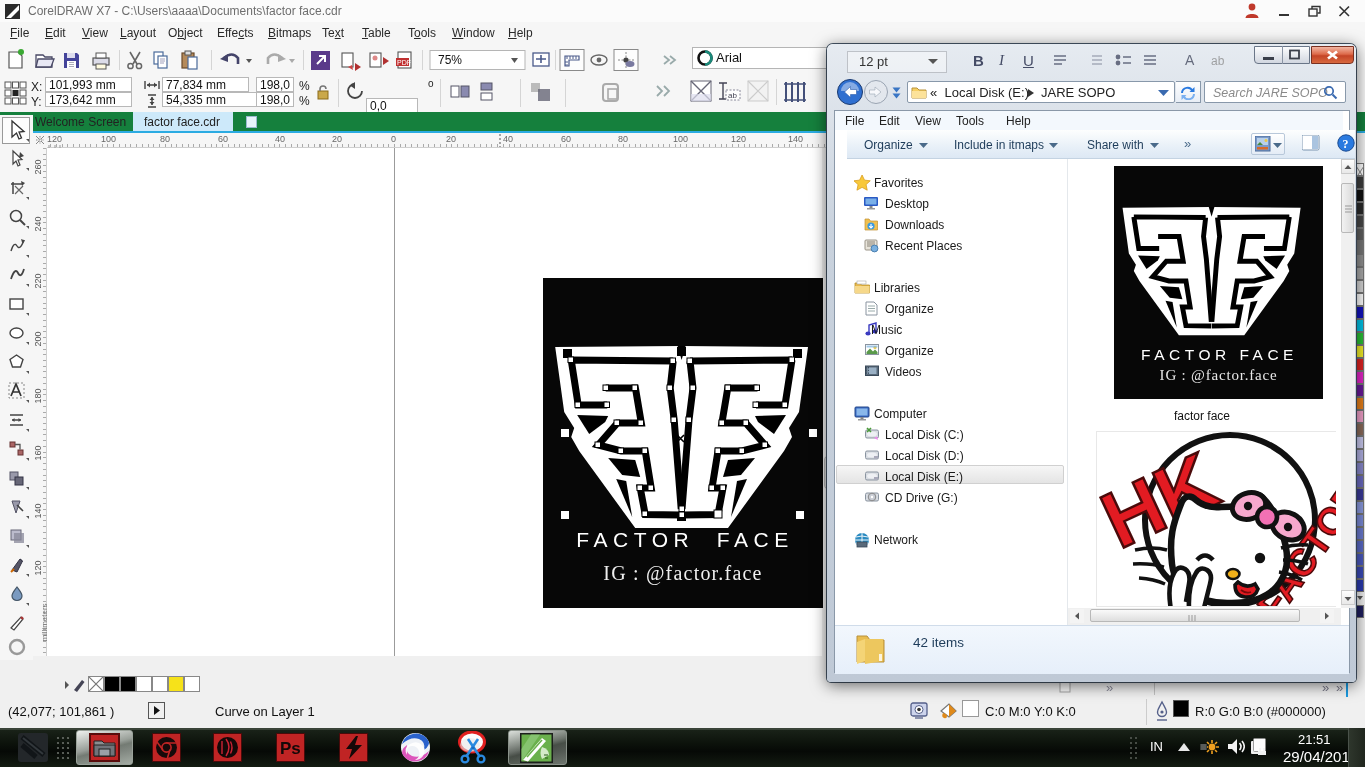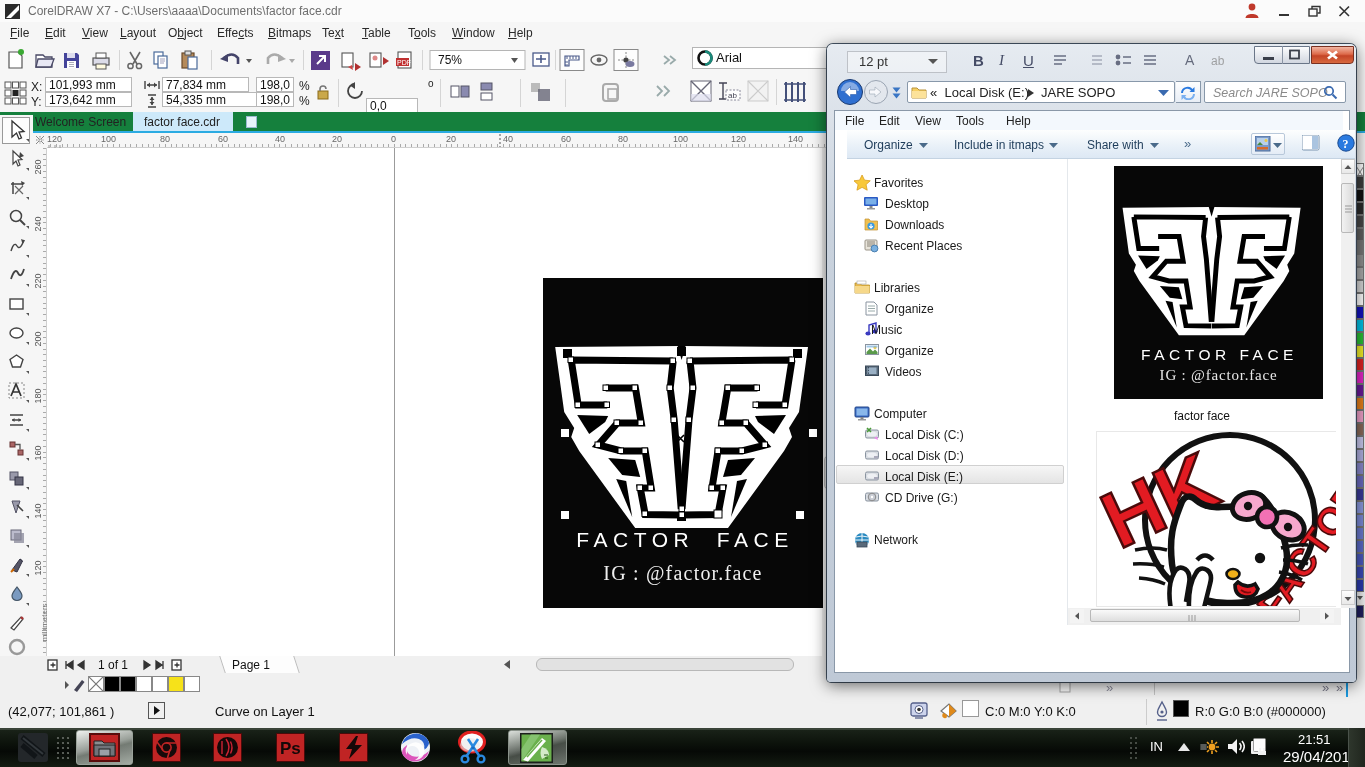--- a/index.html
+++ b/index.html
@@ -482,43 +482,20 @@
         <rect x="99" y="170" width="5.5" height="5.5"></rect>
         <rect x="105" y="207" width="5.5" height="5.5"></rect>
         <rect x="94" y="207" width="5.5" height="5.5"></rect>
         <rect x="99" y="233" width="5.5" height="5.5"></rect>
         <rect x="128" y="139" width="5.5" height="5.5"></rect>
         <rect x="124" y="107" width="5.5" height="5.5"></rect>
         <rect x="171" y="232" width="8" height="8"></rect>
       </g>
   </svg>
 
-  <div class="abs" id="pagenav">
-    <svg class="abs" style="left:46px;top:1px" width="180" height="15">
-      <g stroke="#333" stroke-width="1.3" fill="none">
-        <rect x="2" y="3" width="9" height="10" fill="#fff"></rect>
-          <path d="M7 5.5 v5 M4.5 8 h5"></path>
-        <path d="M20 4 v8 M27 4 l-6 4 6 4 z" fill="#333"></path>
-        <path d="M38 4 l-6 4 6 4 z" fill="#333"></path>
-        <path d="M98 4 l6 4 -6 4 z" fill="#333"></path>
-        <path d="M110 4 l6 4 -6 4 z M117 4 v8" fill="#333"></path>
-        <rect x="126" y="3" width="9" height="10" fill="#fff"></rect>
-          <path d="M131 5.5 v5 M128.5 8 h5"></path>
-      </g>
-      <text x="52" y="12" font-size="12" fill="#111" font-family="Liberation Sans">1 of 1</text>
-    </svg>
-    <div class="abs" style="left:222px;top:0px;width:75px;height:17px;background:#fdfdfd;border-left:1px solid #bbb;border-right:1px solid #bbb;transform:skewX(18deg)"></div>
-    <span class="abs" style="left:232px;top:2px;color:#111">Page 1</span>
-
-    <svg class="abs" style="left:500px;top:1px" width="16" height="15">
-        <path d="M10 3 l-6 4.5 6 4.5 z" fill="#555"></path>
-      </svg>
-    <div class="abs" style="left:518px;top:1px;width:310px;height:14px;background:#f0f0f0"></div>
-    <div class="abs" style="left:536px;top:1.5px;width:258px;height:13px;background:#e2e2e2;border:1px solid #b8b8b8;border-radius:6px"></div>
-  </div>
   <div class="abs" id="docpal">
     <svg class="abs" style="left:1058px;top:6px" width="110" height="16" opacity="0.85">
         <rect x="2" y="2" width="10" height="11" fill="#fbfbfb" stroke="#999"></rect>
         <text x="48" y="13" font-size="13" fill="#778">»</text>
         <rect x="96" y="0" width="1" height="16" fill="#bbb"></rect>
       </svg>
     <svg class="abs" style="left:1322px;top:6px" width="45" height="18">
         <text x="0" y="13" font-size="13" fill="#778">»</text>
         <text x="14" y="13" font-size="13" fill="#778">»</text>
         <rect x="24" y="0" width="2" height="22" fill="#1a9ae0"></rect>
@@ -887,20 +864,29 @@
               <path d="M9 3.5 l-4 3.5 4 3.5 z" fill="#555"></path>
             </svg></div>
         <div class="abs" style="left:22px;top:1px;width:210px;height:13px;background:linear-gradient(#fafafa,#dedede);border:1px solid #b8b8b8;border-radius:2px"><svg width="208" height="12">
               <path d="M98 3 v6 M101 3 v6 M104 3 v6" stroke="#999"></path>
             </svg></div>
         <div class="abs" style="left:252px;top:1px;width:14px;height:14px;background:#f4f4f4"><svg width="14" height="14">
               <path d="M5 3.5 l4 3.5 -4 3.5 z" fill="#555"></path>
             </svg></div>
       </div>
 
+      <div class="abs" style="left:0;top:514px;width:514px;height:49px;background:linear-gradient(#f2f7fd,#e6effa);border-top:1px solid #d0dcea">
+        <svg class="abs" style="left:18px;top:2px" width="36" height="40">
+            <path d="M4 8 h10 l3 4 h14 v22 h-27 z" fill="#e8bc50" stroke="#b8903a"></path>
+            <path d="M4 14 l8 -3 v22 l-8 3 z" fill="#f4d476"></path>
+            <path d="M12 11 h18 v22 l-18 3 z" fill="#edc75e"></path>
+            <rect x="26" y="26" width="3" height="7" fill="#fff" opacity="0.8"></rect>
+          </svg>
+        <span class="abs" style="left:78px;top:9px;font-size:13.5px;color:#1e3c5a">42 items</span>
+      </div>
     </div>
   </div>
 
   <div class="abs" id="taskbar">
     <div class="abs" style="left:0;top:0;width:1365px;height:2px;background:#3a4438"></div>
 
     <div class="abs" style="left:18px;top:5px;width:30px;height:29px;background:#23272a;border-radius:3px">
       <svg width="30" height="29">
           <path d="M4 4 L26 22 M4 12 L18 24" stroke="#111518" stroke-width="5"></path>
           <path d="M5 5 L25 21" stroke="#32383c" stroke-width="2"></path>

